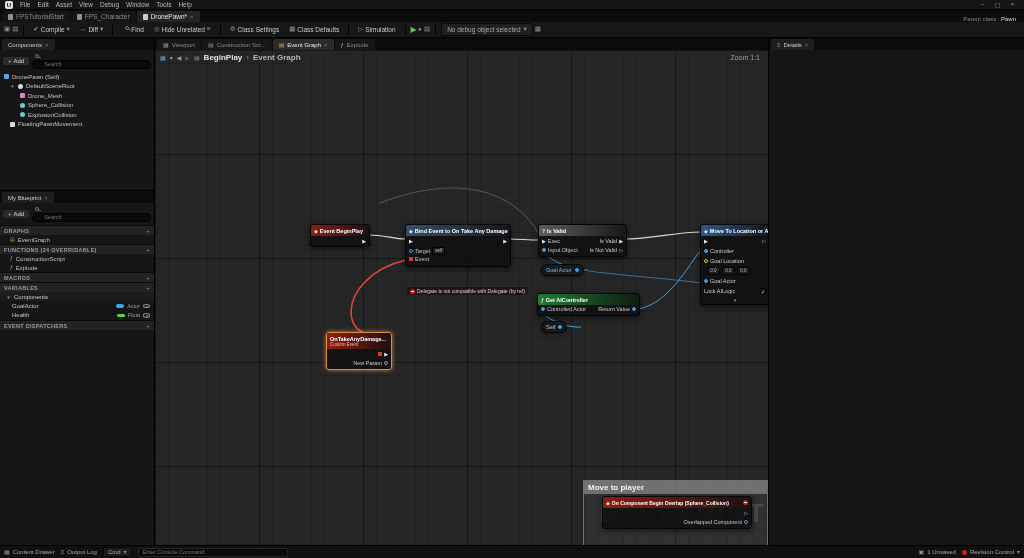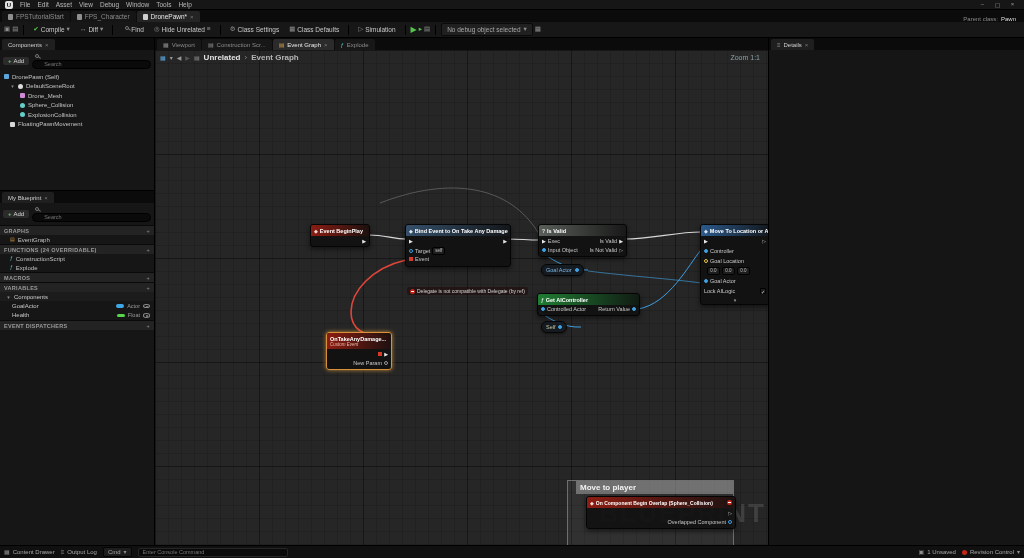--- a/index.html
+++ b/index.html
@@ -391,21 +391,21 @@
       </div>
 
       <div class="canvas">
 
         <div class="crumb">
           <span class="ic" style="color:#5aa7e0;font-size:6px;">▦</span>
           <span class="nav">▾</span>
           <span class="nav">◀</span>
           <span class="nav off">▶</span>
           <span class="ic dim" style="font-size:6px;">▤</span>
-          <span class="t1">Unrelated</span>
+          <span class="t1">BeginPlay</span>
           <span class="sep">›</span>
           <span class="t2">Event Graph</span>
         </div>
         <div class="zoomlbl">Zoom 1:1</div>
         <div class="watermark">BLUEPRINT</div>
 
         <svg class="wires" width="613" height="495" viewBox="0 0 613 495">
           <path d="M 225,153 C 295,126 355,135 384,184" stroke="#8a8a8a" stroke-width="1" fill="none" opacity="0.5"></path>
           <path d="M 214,185 C 230,185 238,189 251,189" stroke="#d8d8d8" stroke-width="1.2" fill="none"></path>
           <path d="M 353,189 C 365,189 372,190 384,190" stroke="#d8d8d8" stroke-width="1.2" fill="none"></path>
@@ -546,21 +546,21 @@
           <div class="prow right">
             <span class="psq"></span>
             <span class="pex">▶</span>
           </div>
           <div class="prow right" style="padding-bottom:2px;">
             <span>New Param</span>
             <span class="pdot" style="--c:#9a9a9a;"></span>
           </div>
         </div>
 
-        <div class="comment" style="left:412px;top:430px;width:167px;height:70px;padding-left:8px;">
+        <div class="comment" style="left:428px;top:430px;width:185px;height:70px;">
           <div class="cmhead">
             <span>Move to player</span>
           </div>
           <div class="node" style="left:18px;top:15px;width:150px;">
             <div class="nhead h-red" style="font-size:5px;">
               <span class="nico">◆</span>
               <span>On Component Begin Overlap (Sphere_Collision)</span>
               <span class="errdot" style="margin-left:auto;"></span>
             </div>
             <div class="prow right">

